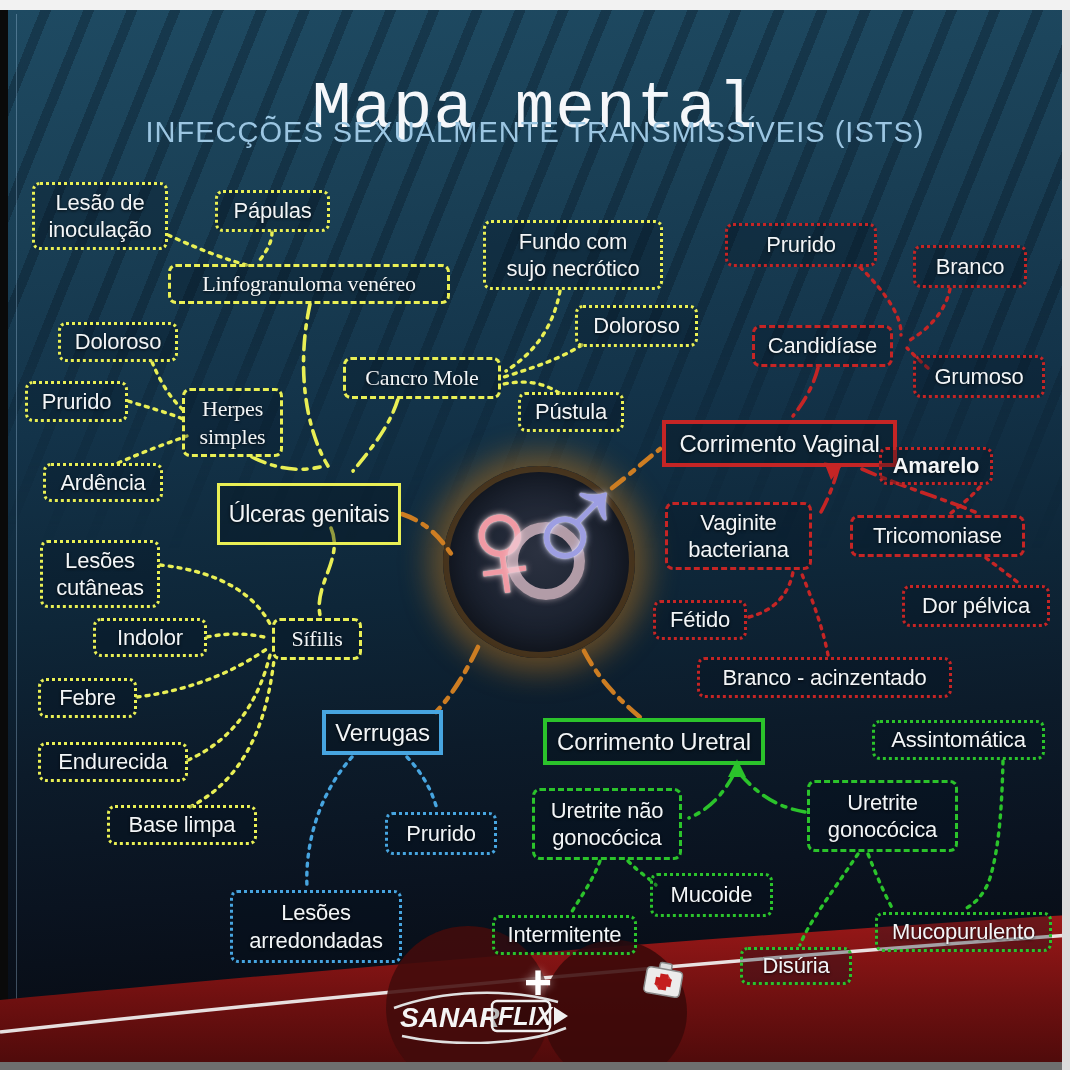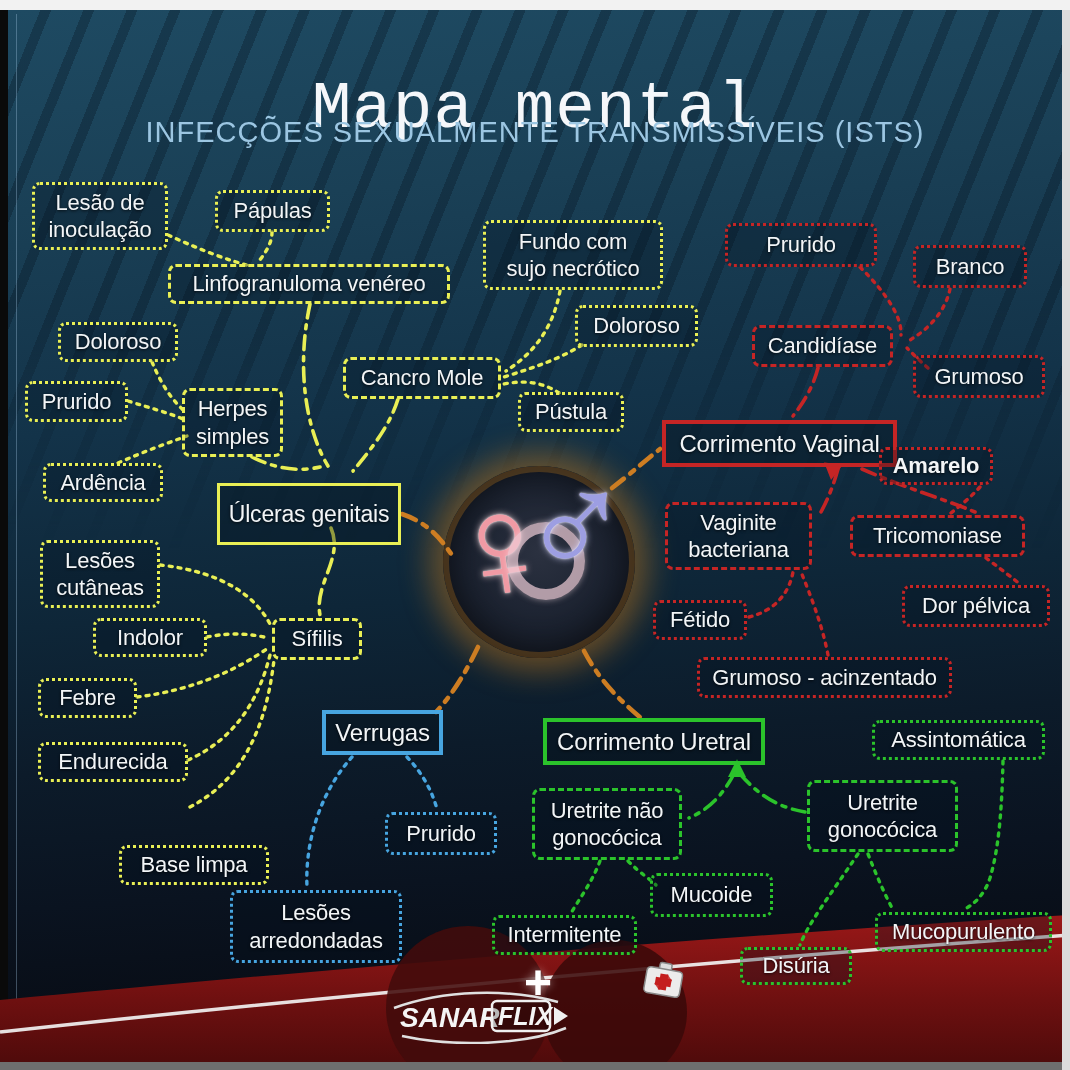--- a/index.html
+++ b/index.html
@@ -40,21 +40,21 @@
   .cg{stroke:var(--green,#2bc32b);} .co{stroke:var(--orange,#cd7d22);}
   .dots{stroke-width:3.4;stroke-dasharray:3 6;}
   .dd{stroke-width:3.6;stroke-dasharray:14 7 4 7;}
   .odd{stroke-width:4.6;stroke-dasharray:15 8 5 8;}
   .ar-y{fill:var(--yellow,#e9ef55);} .ar-r{fill:var(--red,#c52525);} .ar-g{fill:var(--green,#2bc32b);}
   
   .node{position:absolute;z-index:3;box-sizing:border-box;display:flex;align-items:center;justify-content:center;
     text-align:center;color:#f2f5f7;font-size:22px;line-height:1.25;white-space:pre-line;padding:2px 6px;
     border-radius:8px;background:rgba(4,18,30,.30);text-shadow:0 1px 3px rgba(0,0,0,.75);letter-spacing:-0.2px;}
   .hub{font-size:24px;border-radius:0;background:rgba(4,18,30,.38);}
-  .y-dot{border:3px dotted var(--yellow,#e9ef55);} .y-dash{border:3px dashed var(--yellow,#e9ef55);}
+  .y-dot{border:3px dotted var(--yellow,#e9ef55);} .y-dash{border:3px dashed var(--yellow,#e9ef55);font-family:Liberation Serif, serif;}
   .y-solid{border:3px solid var(--yellow,#e9ef55);}
   .r-dot{border:3px dotted var(--red,#c52525);} .r-dash{border:3px dashed var(--red,#c52525);}
   .r-solid{border:4px solid var(--red,#c52525);}
   .b-dot{border:3px dotted var(--blue,#47a5e0);} .b-solid{border:4px solid var(--blue,#47a5e0);}
   .g-dot{border:3px dotted var(--green,#2bc32b);} .g-dash{border:3px dashed var(--green,#2bc32b);}
   .g-solid{border:4px solid var(--green,#2bc32b);}
   
   #n-lesao{left:32px;top:182px;width:136px;height:68px;}
   #n-papulas{left:215px;top:190px;width:115px;height:42px;}
   #n-linfo{left:168px;top:264px;width:282px;height:40px;}
@@ -65,21 +65,21 @@
   #n-dol1{left:58px;top:322px;width:120px;height:40px;}
   #n-prur1{left:25px;top:381px;width:103px;height:41px;}
   #n-herpes{left:182px;top:388px;width:101px;height:69px;}
   #n-ardencia{left:43px;top:463px;width:120px;height:39px;}
   #n-ulceras{left:217px;top:483px;width:184px;height:62px;font-size:23px;}
   #n-lescut{left:40px;top:540px;width:120px;height:68px;}
   #n-indolor{left:93px;top:618px;width:114px;height:39px;}
   #n-sifilis{left:272px;top:618px;width:90px;height:42px;}
   #n-febre{left:38px;top:678px;width:99px;height:40px;}
   #n-endurecida{left:38px;top:742px;width:150px;height:40px;}
-  #n-baselimpa{left:119px;top:805px;width:150px;height:40px;margin-top:40px;}
+  #n-baselimpa{left:107px;top:805px;width:150px;height:40px;}
   #n-verrugas{left:322px;top:710px;width:121px;height:45px;}
   #n-prur2{left:385px;top:812px;width:112px;height:43px;}
   #n-lesarr{left:230px;top:890px;width:172px;height:73px;}
   #n-prur3{left:725px;top:223px;width:152px;height:44px;}
   #n-branco{left:913px;top:245px;width:114px;height:43px;}
   #n-candidiase{left:752px;top:325px;width:141px;height:42px;}
   #n-grumoso{left:913px;top:355px;width:132px;height:43px;}
   #n-corrvag{left:662px;top:420px;width:235px;height:47px;}
   #n-amarelo{left:879px;top:447px;width:114px;height:38px;font-weight:bold;}
   #n-vaginite{left:665px;top:502px;width:147px;height:68px;}
@@ -227,21 +227,21 @@
 <div class="node r-dot" id="n-branco">Branco</div>
 <div class="node r-dash" id="n-candidiase">Candidíase</div>
 <div class="node r-dot" id="n-grumoso">Grumoso</div>
 <div class="node r-solid hub" id="n-corrvag">Corrimento Vaginal</div>
 <div class="node r-dot" id="n-amarelo">Amarelo</div>
 <div class="node r-dash" id="n-vaginite">Vaginite
 bacteriana</div>
 <div class="node r-dash" id="n-trico">Tricomoniase</div>
 <div class="node r-dot" id="n-fetido">Fétido</div>
 <div class="node r-dot" id="n-dorpelvica">Dor pélvica</div>
-<div class="node r-dot" id="n-brancoacz">Grumoso - acinzentado</div>
+<div class="node r-dot" id="n-brancoacz">Branco - acinzentado</div>
 
 <div class="node g-solid hub" id="n-corruret">Corrimento Uretral</div>
 <div class="node g-dot" id="n-assintomatica">Assintomática</div>
 <div class="node g-dash" id="n-ung">Uretrite não
 gonocócica</div>
 <div class="node g-dash" id="n-ug">Uretrite
 gonocócica</div>
 <div class="node g-dot" id="n-mucoide">Mucoide</div>
 <div class="node g-dot" id="n-intermitente">Intermitente</div>
 <div class="node g-dot" id="n-mucopurulento">Mucopurulento</div>

